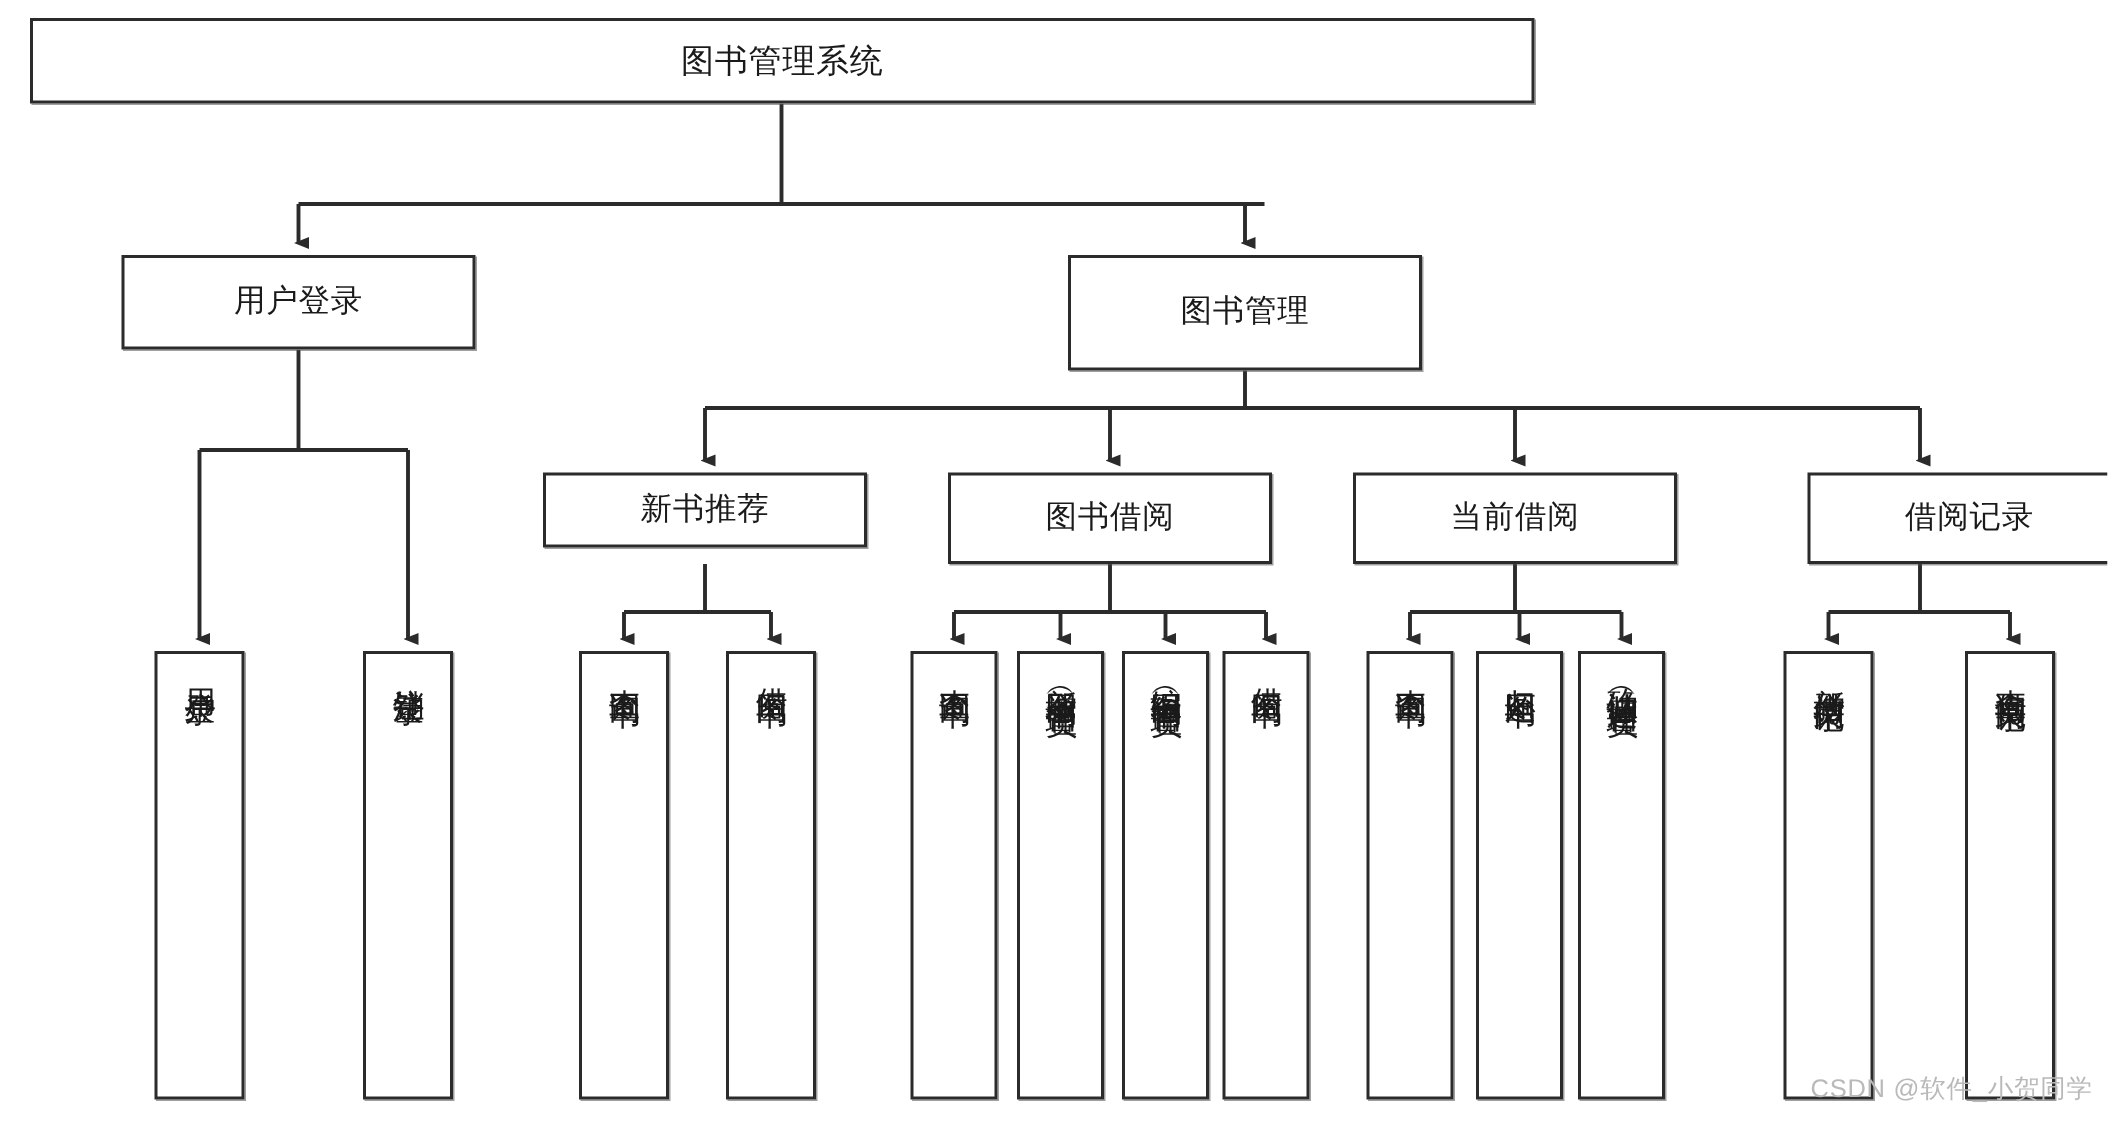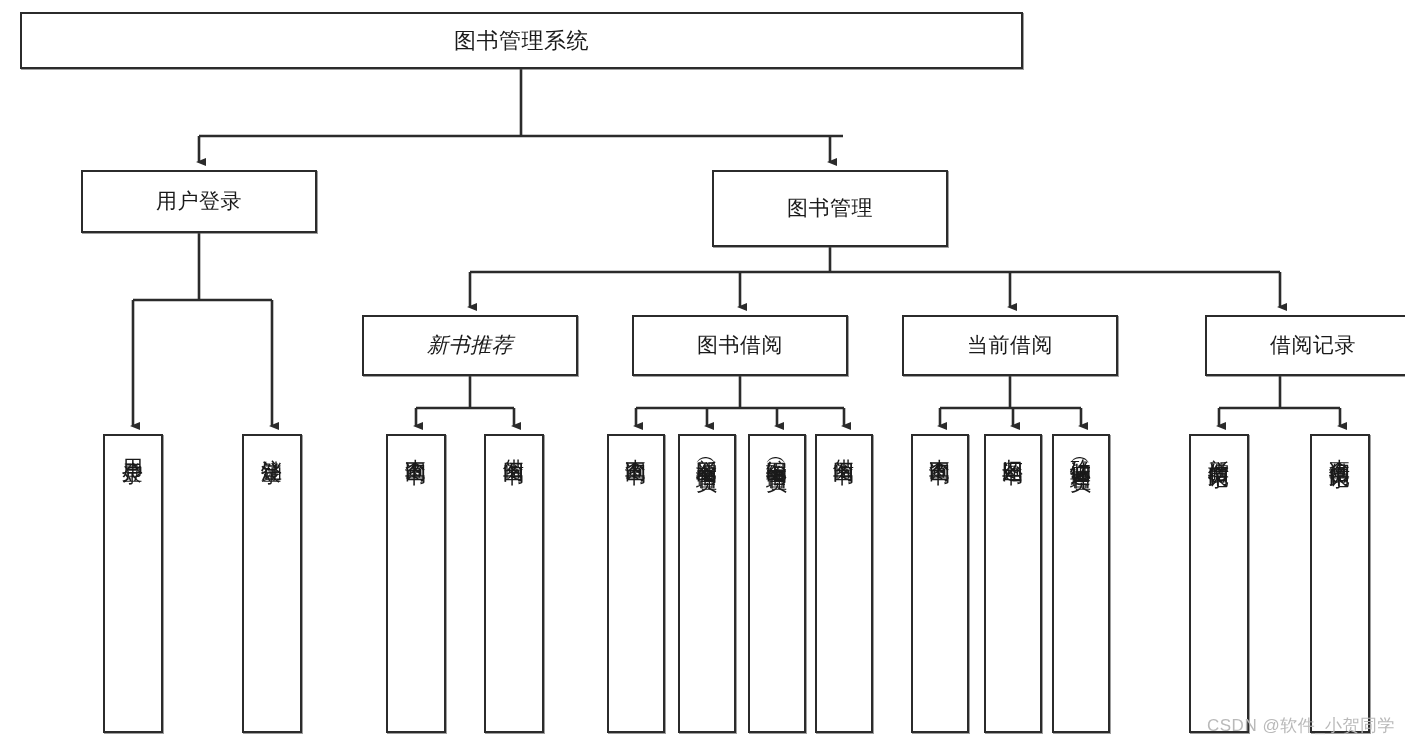--- a/index.html
+++ b/index.html
@@ -130,21 +130,21 @@
     <span class="lbl">图书管理系统</span>
   </div>
 
   <div class="node horiz" style="left:81px; top:170px; width:236px; height:63px;">
     <span class="lbl">用户登录</span>
   </div>
   <div class="node horiz" style="left:712px; top:170px; width:236px; height:77px;">
     <span class="lbl">图书管理</span>
   </div>
 
-  <div class="node horiz" style="left:362px; top:315px; width:216px; height:61px;font-style:italic;">
+  <div class="node horiz" style="left:362px; top:315px; width:216px; height:50px;">
     <span class="lbl">新书推荐</span>
   </div>
   <div class="node horiz" style="left:902px; top:315px; width:216px; height:61px;">
     <span class="lbl">当前借阅</span>
   </div>
   <div class="node horiz" style="left:632px; top:315px; width:216px; height:61px;">
     <span class="lbl">图书借阅</span>
   </div>
   <div class="node horiz" style="left:1172px; top:315px; width:216px; height:61px;margin-left:33px;">
     <span class="lbl">借阅记录</span>

